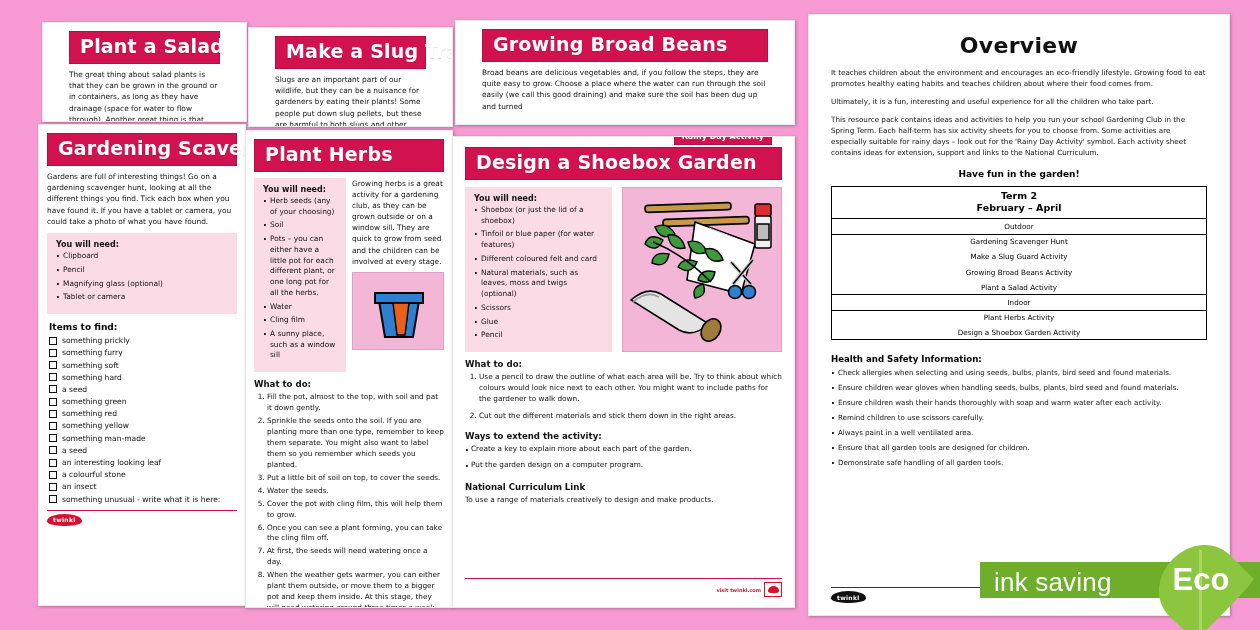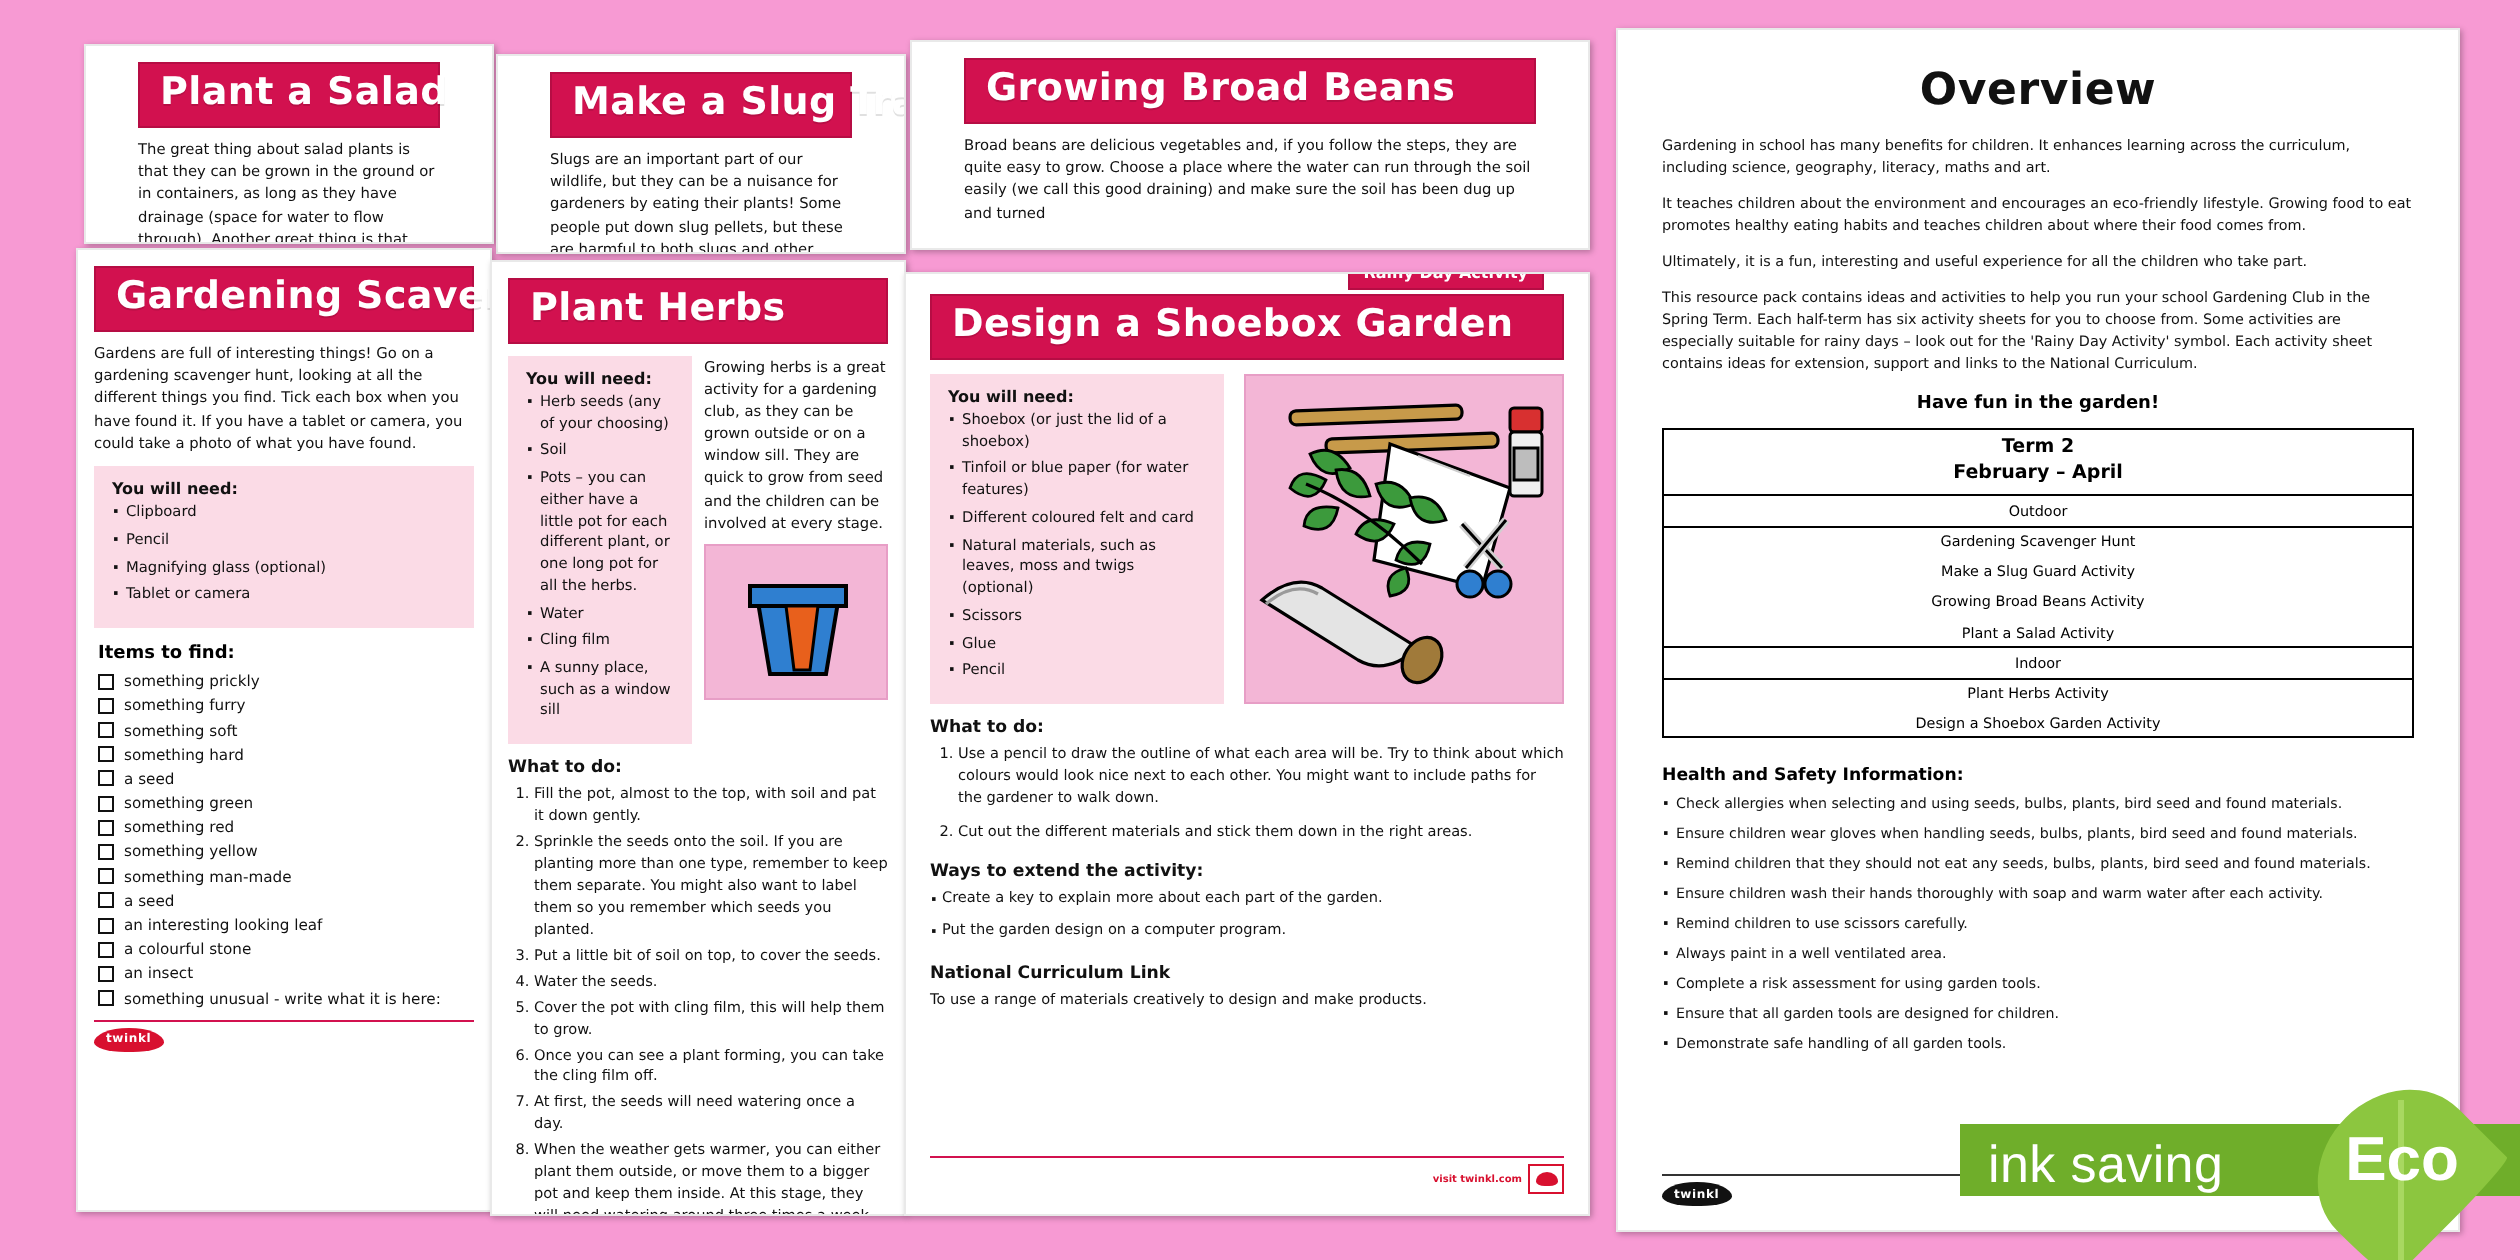--- a/index.html
+++ b/index.html
@@ -431,21 +431,20 @@
           </span>
         </div>
       </div>
     </div>
   </div>
 
   <div class="sheet" style="left:808px; top:14px; width:422px; height:602px; z-index:7;">
     <div class="sheet-inner" style="padding:14px 22px 10px 22px; position:relative; height:100%;">
       <div class="ov-title">Overview</div>
 
-      <p class="ov-p">Gardening in school has many benefits for children. It enhances learning across the curriculum, including science, geography, literacy, maths and art.</p>
       <p class="ov-p">It teaches children about the environment and encourages an eco-friendly lifestyle. Growing food to eat promotes healthy eating habits and teaches children about where their food comes from.</p>
       <p class="ov-p">Ultimately, it is a fun, interesting and useful experience for all the children who take part.</p>
       <p class="ov-p">This resource pack contains ideas and activities to help you run your school Gardening Club in the Spring Term. Each half-term has six activity sheets for you to choose from. Some activities are especially suitable for rainy days – look out for the 'Rainy Day Activity' symbol. Each activity sheet contains ideas for extension, support and links to the National Curriculum.</p>
 
       <div class="ov-fun">Have fun in the garden!</div>
 
       <table class="term">
         <tbody>
             <tr>
           <td class="term-head">
@@ -473,25 +472,23 @@
             <div class="act-line">Design a Shoebox Garden Activity</div>
           </td>
         </tr>
       </tbody>
         </table>
 
       <div class="hs-title">Health and Safety Information:</div>
       <ul class="hs">
         <li>Check allergies when selecting and using seeds, bulbs, plants, bird seed and found materials.</li>
         <li>Ensure children wear gloves when handling seeds, bulbs, plants, bird seed and found materials.</li>
-        <li>Remind children that they should not eat any seeds, bulbs, plants, bird seed and found materials.</li>
         <li>Ensure children wash their hands thoroughly with soap and warm water after each activity.</li>
         <li>Remind children to use scissors carefully.</li>
         <li>Always paint in a well ventilated area.</li>
-        <li>Complete a risk assessment for using garden tools.</li>
         <li>Ensure that all garden tools are designed for children.</li>
         <li>Demonstrate safe handling of all garden tools.</li>
       </ul>
 
       <div style="position:absolute; left:22px; right:22px; bottom:12px;">
         <div class="foot-rule" style="border-top-color:#333;"></div>
         <div class="foot">
           <span class="twinkl-logo" style="background:#111;">twinkl</span>
         </div>
       </div>

